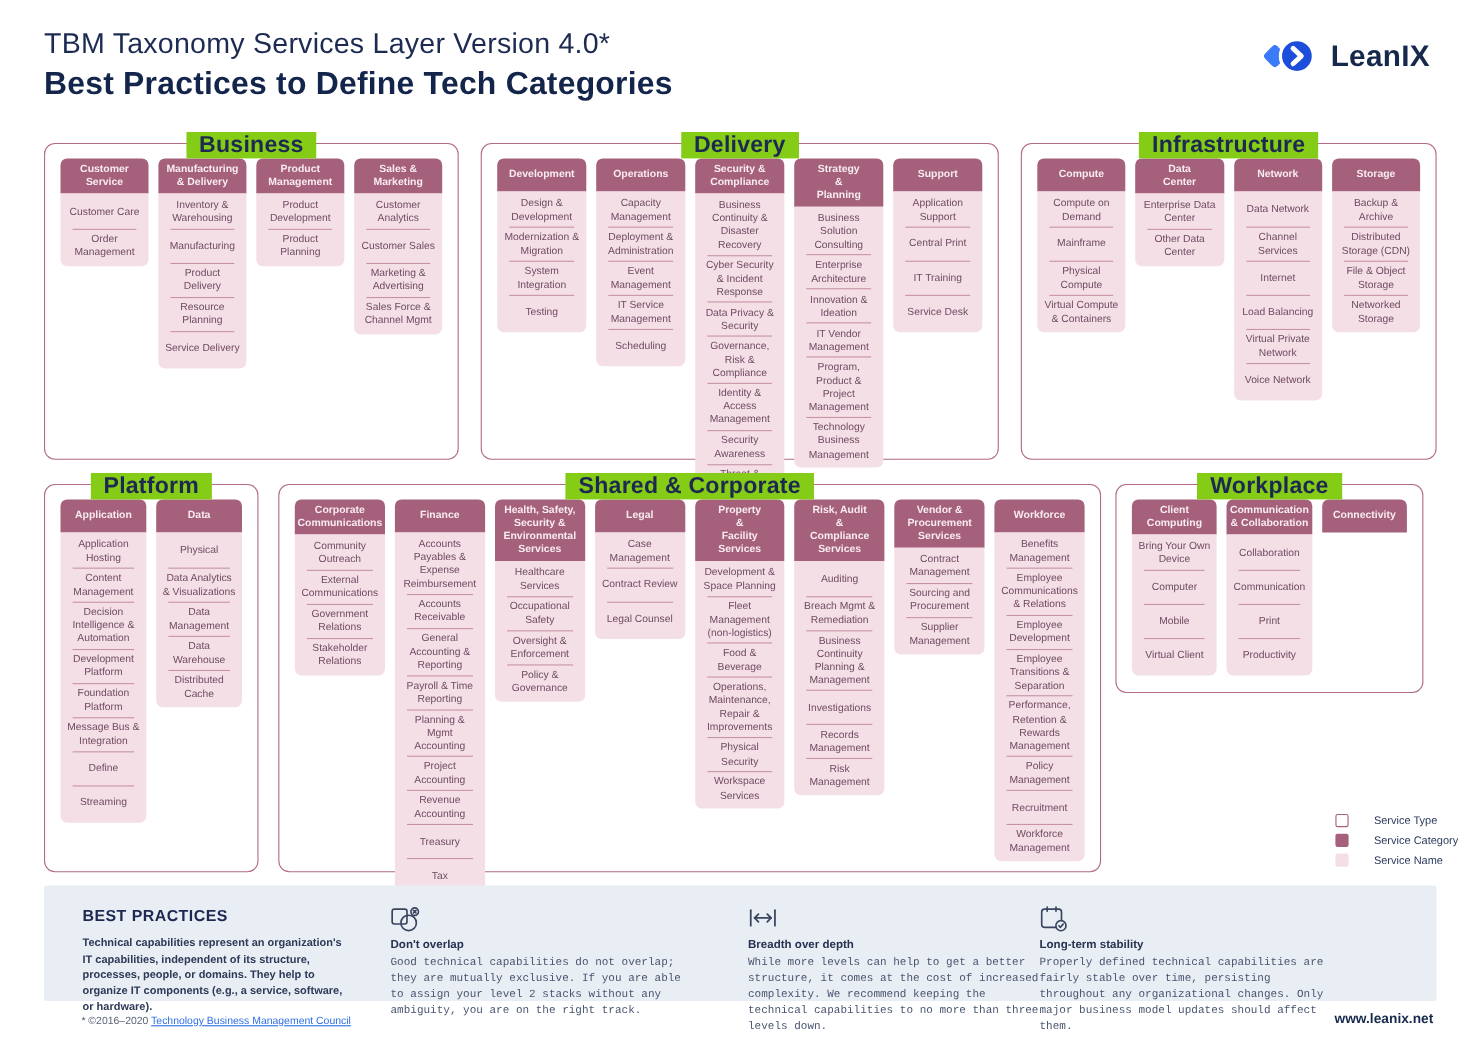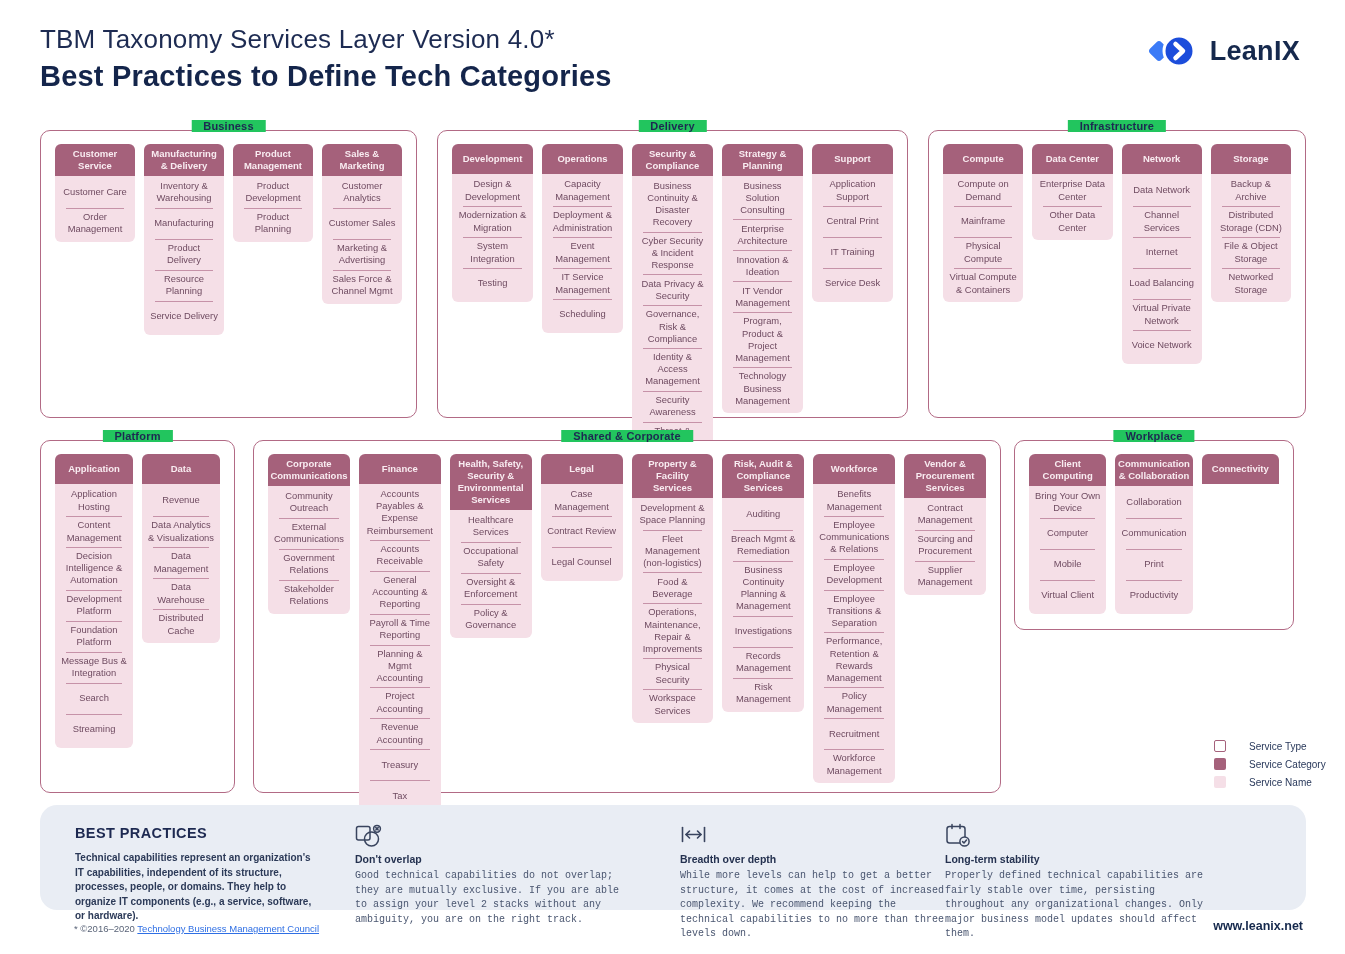--- a/index.html
+++ b/index.html
@@ -12,29 +12,29 @@
   .masthead { position:absolute; left:40px; top:24px; }
   .title1 { margin:0; font-size:26px; font-weight:400; color:#1d2b52; letter-spacing:.2px; }
   .title2 { margin:5px 0 0; font-size:29px; font-weight:800; color:#14254b; letter-spacing:.2px; }
   .brandbox { position:absolute; right:45px; top:32px; display:flex; align-items:center; gap:11px; }
   .brandname { font-size:27px; font-weight:800; color:#16294d; letter-spacing:.3px; }
 
   
   .sec { position:absolute; box-sizing:border-box; border:1.5px solid #b26a85; border-radius:10px; background:#fff; }
   .sec-title {
     position:absolute; top:-11px; left:50%; transform:translateX(-50%);
-    background:#22c55e; padding:0 12px; font-weight:700; font-size:11px;
+    background:#84cc16; padding:0 12px; font-weight:700; font-size:21px;
     color:#1d2951; white-space:nowrap; letter-spacing:.2px;
   }
   .cols { display:flex; gap:9px; padding:13px 14px; align-items:flex-start; }
   .col { flex:1 1 0; min-width:0; display:flex; flex-direction:column; }
   .col-header {
     background:#a5617b; color:#f9ecf1; font-weight:700; font-size:9.5px; line-height:1.25;
     min-height:30px; display:flex; align-items:center; justify-content:center; text-align:center;
-    border-radius:6px 6px 0 0; padding:4px 5px; box-sizing:border-box;
+    border-radius:6px 6px 0 0; padding:4px 21px; box-sizing:border-box;
   }
   .col-body { background:#f5dfe7; border-radius:0 0 6px 6px; padding:1px 0 3px; }
   .svc {
     color:#6f4b61; font-size:9.4px; line-height:1.3; min-height:31px;
     display:flex; align-items:center; justify-content:center; text-align:center;
     padding:3px 6px; box-sizing:border-box;
   }
   .svc + .svc {
     background-image:linear-gradient(#c692a8,#c692a8);
     background-repeat:no-repeat; background-size:calc(100% - 22px) 1px; background-position:50% 0;
@@ -51,21 +51,21 @@
   .lg-row { display:flex; align-items:center; gap:23px; height:18px; }
   .lg-swatch { width:12px; height:12px; border-radius:2px; box-sizing:border-box; flex:0 0 auto; }
   .lg-type { background:#fff; border:1.5px solid #a5617b; }
   .lg-cat  { background:#a5617b; }
   .lg-name { background:#f5dfe7; }
   .lg-label { font-size:10px; color:#29395b; }
 
   
   .bp-bar {
     position:absolute; left:40px; top:805px; width:1266px; height:105px;
-    background:#e9edf4; border-radius:17px; box-sizing:border-box;
+    background:#e9edf4; border-radius:2px; box-sizing:border-box;
     display:flex; padding:17px 28px 0 35px;
   }
   .bp-intro { width:240px; flex:0 0 auto; }
   .bp-intro h3 { margin:3px 0 10px; font-size:14.5px; font-weight:800; color:#1d2951; letter-spacing:.4px; }
   .bp-intro p { margin:0; font-size:10px; font-weight:700; color:#2c3a58; line-height:1.45; }
   .bp-item { flex:0 0 auto; }
   .bp-item-1 { width:270px; margin-left:40px; }
   .bp-item-2 { width:265px; margin-left:55px; }
   .bp-item-3 { width:262px; }
   .bp-icon { height:26px; margin-bottom:5px; }
@@ -237,28 +237,28 @@
   <div class="cols">
       <div class="col">
         <div class="col-header">Application</div>
         <div class="col-body">
           <div class="svc">Application Hosting</div>
           <div class="svc">Content Management</div>
           <div class="svc">Decision Intelligence &amp; Automation</div>
           <div class="svc">Development Platform</div>
           <div class="svc">Foundation Platform</div>
           <div class="svc">Message Bus &amp; Integration</div>
-          <div class="svc">Search</div>
+          <div class="svc">Define</div>
           <div class="svc">Streaming</div>
         </div>
       </div>
       <div class="col">
         <div class="col-header">Data</div>
         <div class="col-body">
-          <div class="svc">Revenue</div>
+          <div class="svc">Physical</div>
           <div class="svc">Data Analytics &amp; Visualizations</div>
           <div class="svc">Data Management</div>
           <div class="svc">Data Warehouse</div>
           <div class="svc">Distributed Cache</div>
         </div>
       </div>
     </div>
 </div>
 
 <div class="sec sec-shared">
@@ -320,38 +320,38 @@
         <div class="col-body">
           <div class="svc">Auditing</div>
           <div class="svc">Breach Mgmt &amp; Remediation</div>
           <div class="svc">Business Continuity Planning &amp; Management</div>
           <div class="svc">Investigations</div>
           <div class="svc">Records Management</div>
           <div class="svc">Risk Management</div>
         </div>
       </div>
       <div class="col">
+        <div class="col-header">Vendor &amp; Procurement Services</div>
+        <div class="col-body">
+          <div class="svc">Contract Management</div>
+          <div class="svc">Sourcing and Procurement</div>
+          <div class="svc">Supplier Management</div>
+        </div>
+      </div>
+      <div class="col">
         <div class="col-header">Workforce</div>
         <div class="col-body">
           <div class="svc">Benefits Management</div>
           <div class="svc">Employee Communications &amp; Relations</div>
           <div class="svc">Employee Development</div>
           <div class="svc">Employee Transitions &amp; Separation</div>
           <div class="svc">Performance, Retention &amp; Rewards Management</div>
           <div class="svc">Policy Management</div>
           <div class="svc">Recruitment</div>
           <div class="svc">Workforce Management</div>
-        </div>
-      </div>
-      <div class="col">
-        <div class="col-header">Vendor &amp; Procurement Services</div>
-        <div class="col-body">
-          <div class="svc">Contract Management</div>
-          <div class="svc">Sourcing and Procurement</div>
-          <div class="svc">Supplier Management</div>
         </div>
       </div>
     </div>
 </div>
 
 <div class="sec sec-workplace">
   <span class="sec-title">Workplace</span>
   <div class="cols">
       <div class="col">
         <div class="col-header">Client Computing</div>

